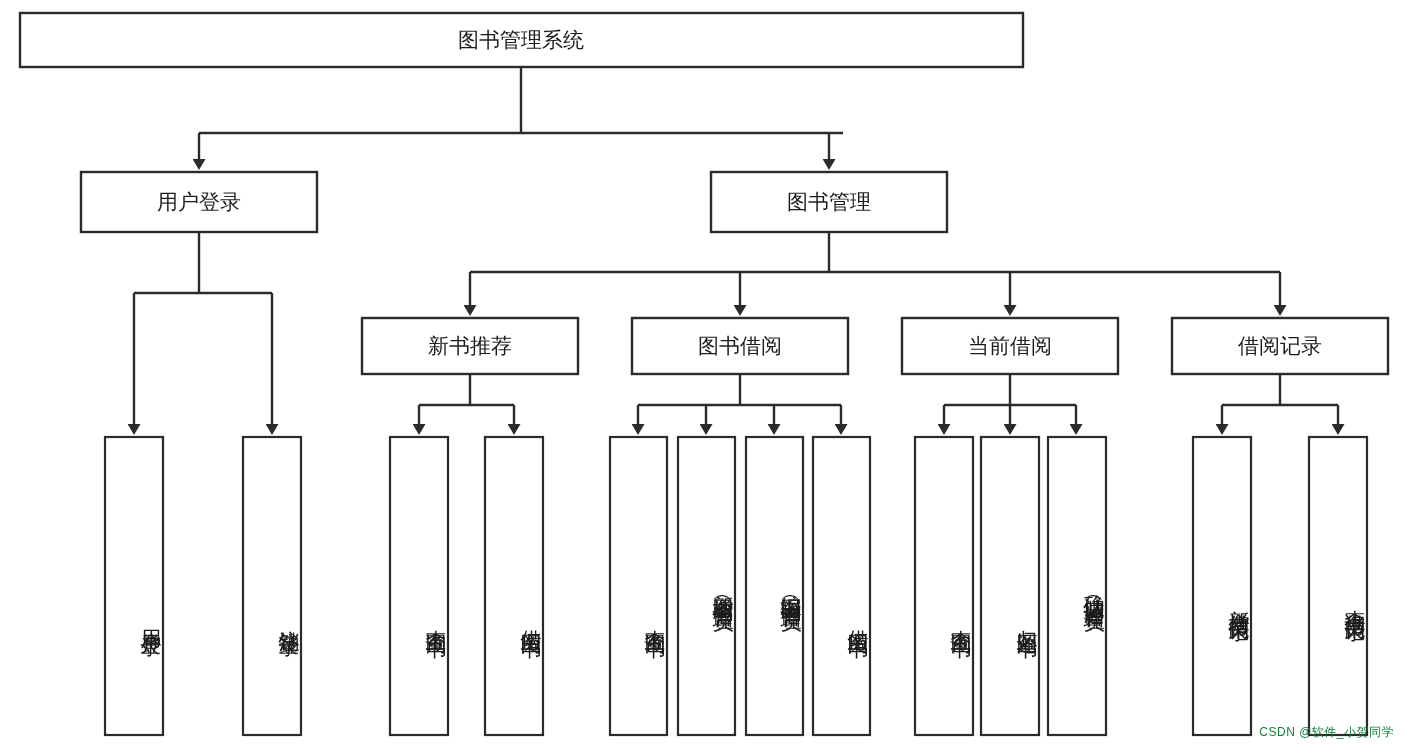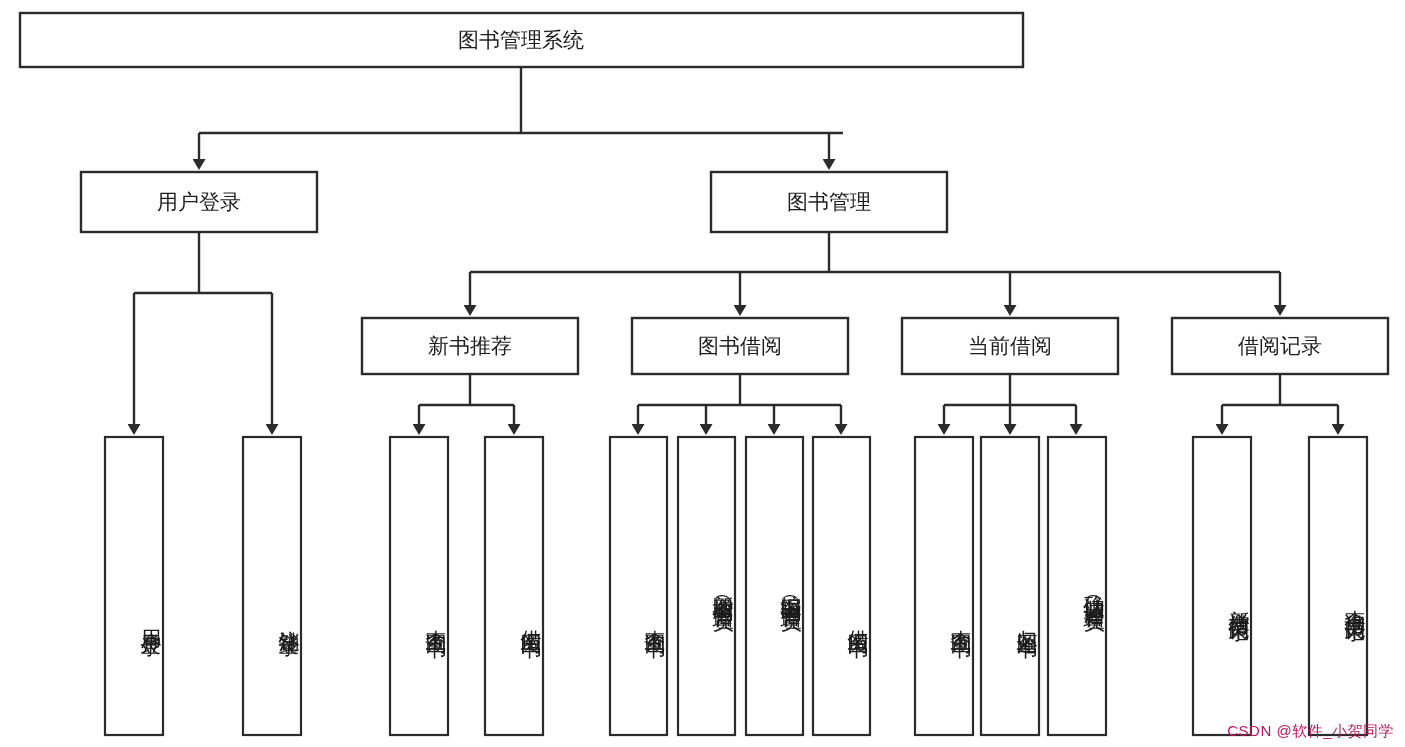--- a/index.html
+++ b/index.html
@@ -67,22 +67,22 @@
     align-items: flex-start;
     justify-content: center;
     white-space: nowrap;
     pointer-events: none;
   }
   .watermark {
     position: absolute;
     right: 8px;
     bottom: 6px;
     font-family: "Liberation Sans", "DejaVu Sans", sans-serif;
-    font-size: 15px;
-    color: #be185d;
+    font-size: 12px;
+    color: #15803d;
     letter-spacing: 0.5px;
     white-space: nowrap;
   }
 </style>
 </head>
 <body>
 
 <div id="diagram-root">
 
   <svg id="flow" viewBox="0 0 1405 747">

